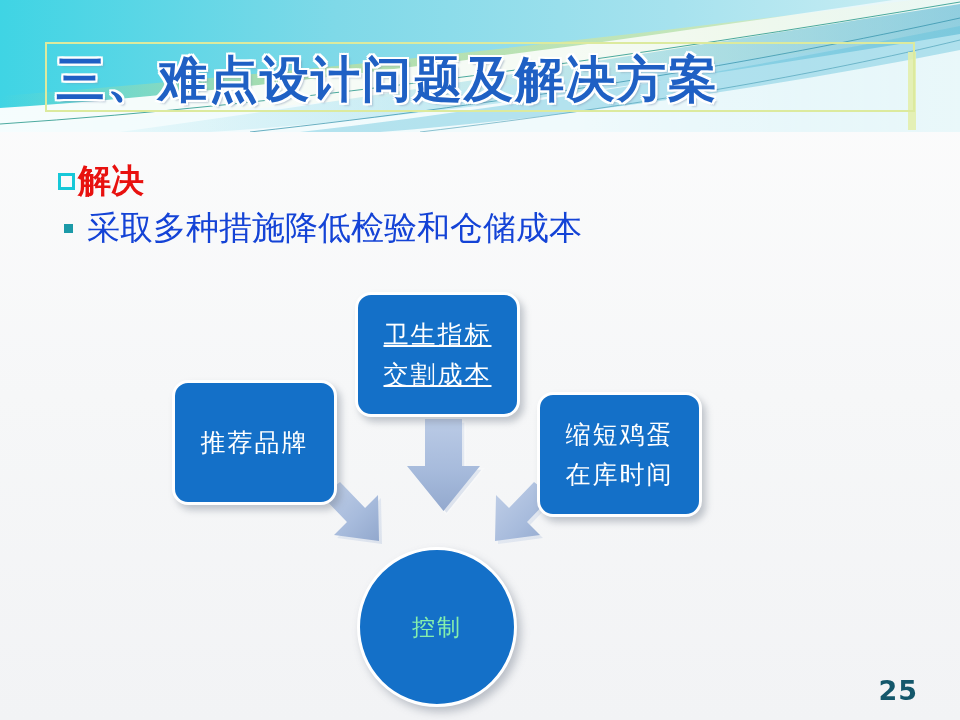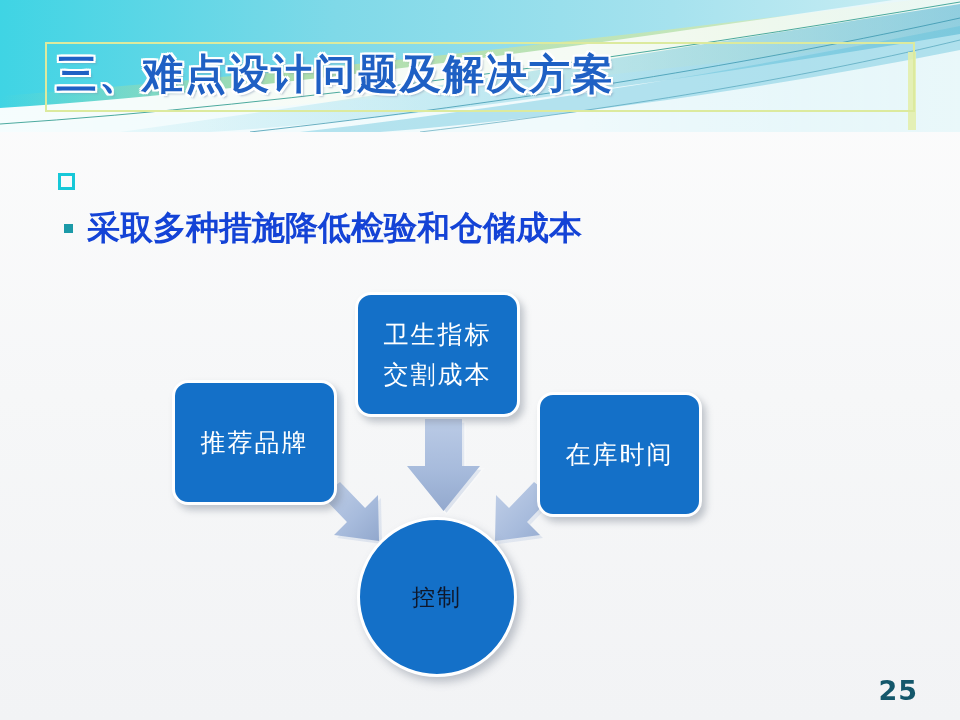--- a/index.html
+++ b/index.html
@@ -32,21 +32,21 @@
     width: 870px; height: 70px;
     border: 2px solid #dcea9e;
     box-sizing: border-box;
     background: transparent;
   }
   .title-text {
     position: absolute;
     left: 56px;
     top: 47px;
     width: 860px;
-    font-size: 41px;
+    font-size: 49px;
     font-weight: bold;
     letter-spacing: 2px;
     color: #1F60C4;
     white-space: nowrap;
     text-shadow:
       -2px 0 #ffffff, 2px 0 #ffffff, 0 -2px #ffffff, 0 2px #ffffff,
       -2px -2px #ffffff, 2px -2px #ffffff, -2px 2px #ffffff, 2px 2px #ffffff,
       3px 3px 2px rgba(120,140,170,0.45);
   }
 
@@ -83,21 +83,21 @@
     font-weight: bold;
   }
   .b-blue {
     color: #1443D6;
     font-size: 33px;
     font-weight: bold;
   }
   .b-blue2 {
     color: #1443D6;
     font-size: 33px;
-    font-weight: bold;
+    font-weight: normal;
   }
 
   
   .diagram {
     position: absolute;
     left: 0; top: 0;
     width: 960px; height: 720px;
     pointer-events: none;
   }
   .node {
@@ -113,34 +113,34 @@
     align-items: center;
     justify-content: center;
     pointer-events: auto;
   }
   .node .line {
     font-size: 25px;
     line-height: 40px;
     letter-spacing: 2px;
     white-space: nowrap;
   }
-  #node-top    { left: 355px; top: 292px; width: 165px; height: 125px; }
+  #node-top    { left: 355px; top: 292px; width: 165px; height: 125px; text-decoration: underline; }
   #node-left   { left: 172px; top: 380px; width: 165px; height: 125px; }
   #node-right  { left: 537px; top: 392px; width: 165px; height: 125px; }
 
   .node-circle {
     position: absolute;
-    left: 357px; top: 517px;
+    left: 357px; top: 547px;
     width: 160px; height: 160px;
     border-radius: 50%;
     background: #1470C8;
     border: 3px solid #ffffff;
     box-sizing: border-box;
     box-shadow: 4px 5px 8px rgba(110,120,135,0.42);
-    color: #0f172a;
+    color: #86efac;
     display: flex;
     flex-direction: column;
     align-items: center;
     justify-content: center;
     pointer-events: auto;
   }
   .node-circle .line {
     font-size: 23px;
     line-height: 38px;
     letter-spacing: 2px;
@@ -213,20 +213,21 @@
     </svg>
   </div>
 
   <div class="title-box"></div>
   <div class="title-text">三、难点设计问题及解决方案</div>
 
   <div class="bullets">
 
     <div class="bullet-row">
       <span class="bullet-mark-square"></span>
+      <span class="b-red">解决</span>
     </div>
 
     <div class="bullet-row">
       <span class="bullet-mark-dot"></span>
       <span class="b-blue2">采取多种措施降低检验和仓储成本</span>
     </div>
 
   </div>
 
   <div class="diagram">
@@ -264,20 +265,21 @@
     <div class="node" id="node-top">
       <span class="line">卫生指标</span>
       <span class="line">交割成本</span>
     </div>
 
     <div class="node" id="node-left">
       <span class="line">推荐品牌</span>
     </div>
 
     <div class="node" id="node-right">
+      <span class="line">缩短鸡蛋</span>
       <span class="line">在库时间</span>
     </div>
 
     <div class="node-circle">
       <span class="line">控制</span>
     </div>
 
   </div>
 
   <div class="page-number">25</div>

